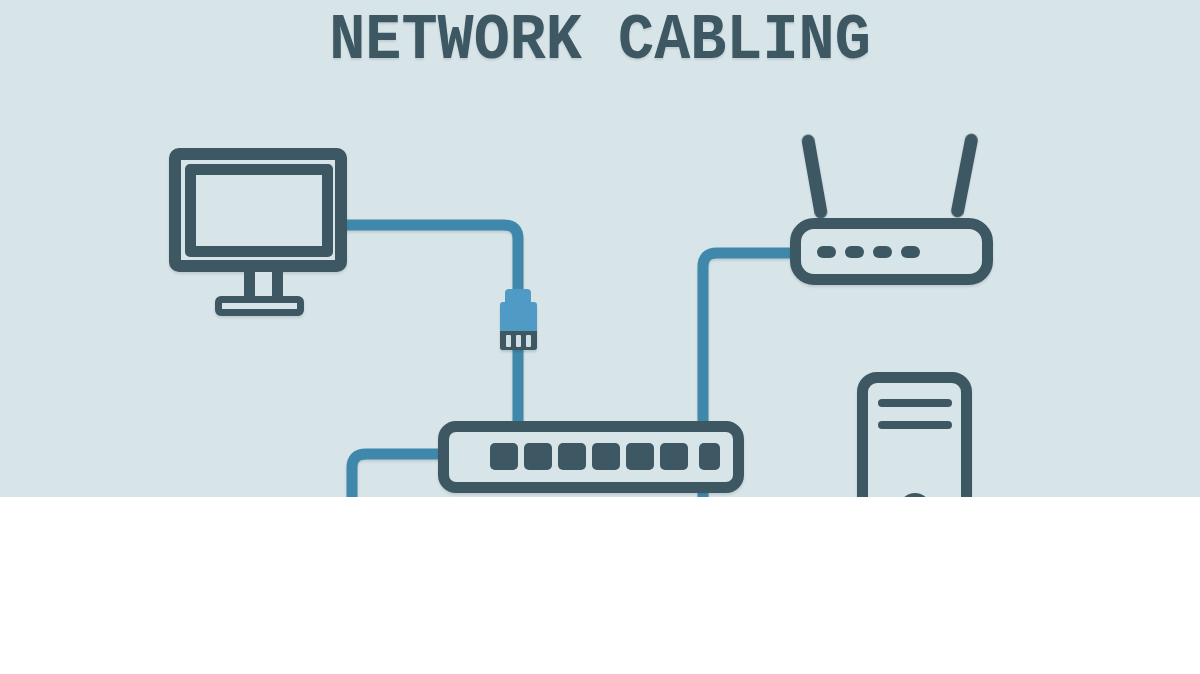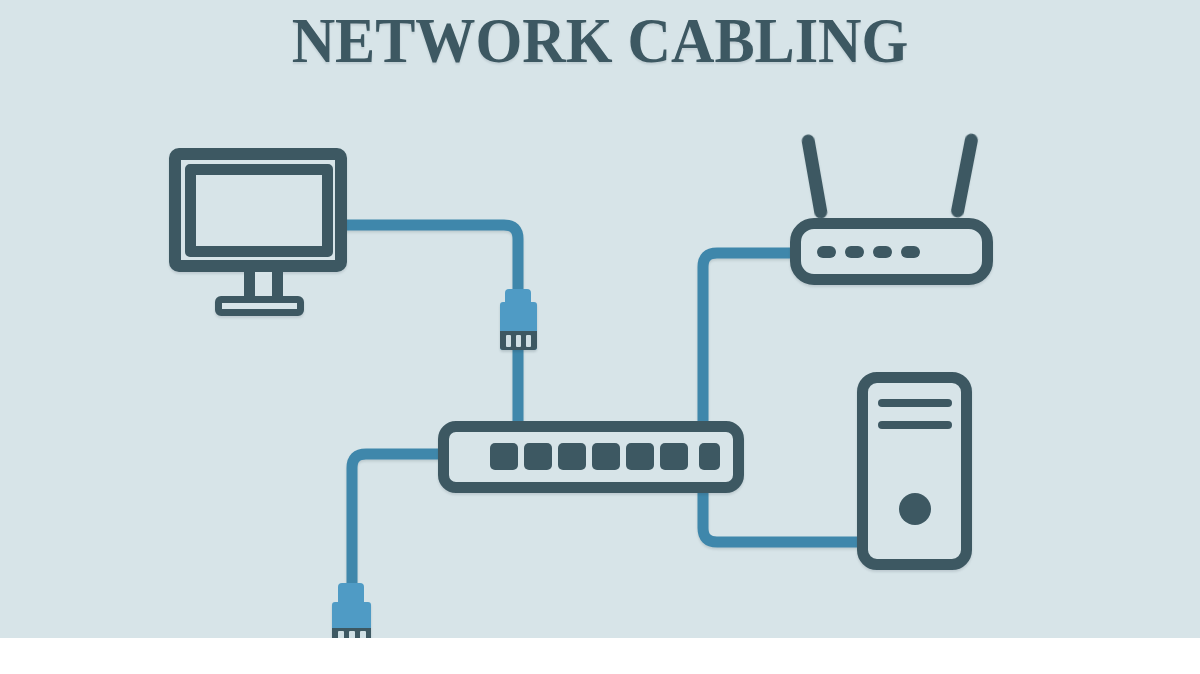--- a/index.html
+++ b/index.html
@@ -4,23 +4,23 @@
 <style>
   :root{
     --background:#d7e4e8;
     --ink:#3d5862;
     --cable:#3f87ab;
     --plug:#4f9bc5;
     --pin:#cfdfe4;
   }
   html,body{margin:0;padding:0;}
   .canvas{
-    position:relative;width:1200px;height:638px;overflow:hidden;
+    position:relative;width:1200px;height:497px;overflow:hidden;
     background:var(--background);
-    font-family:Liberation Serif, serif;
+    font-family:Liberation Mono, monospace;
   }
   .title{
     position:absolute;top:9px;left:0;width:100%;
     text-align:center;font-size:64px;line-height:1;font-weight:bold;
     color:var(--ink);
     transform:scaleX(0.94);
     text-shadow:0 2px 2px rgba(40,60,70,.12);
     white-space:nowrap;
   }
   svg.cables{position:absolute;left:0;top:0;filter:drop-shadow(0 2px 1px rgba(40,60,70,.15));}

